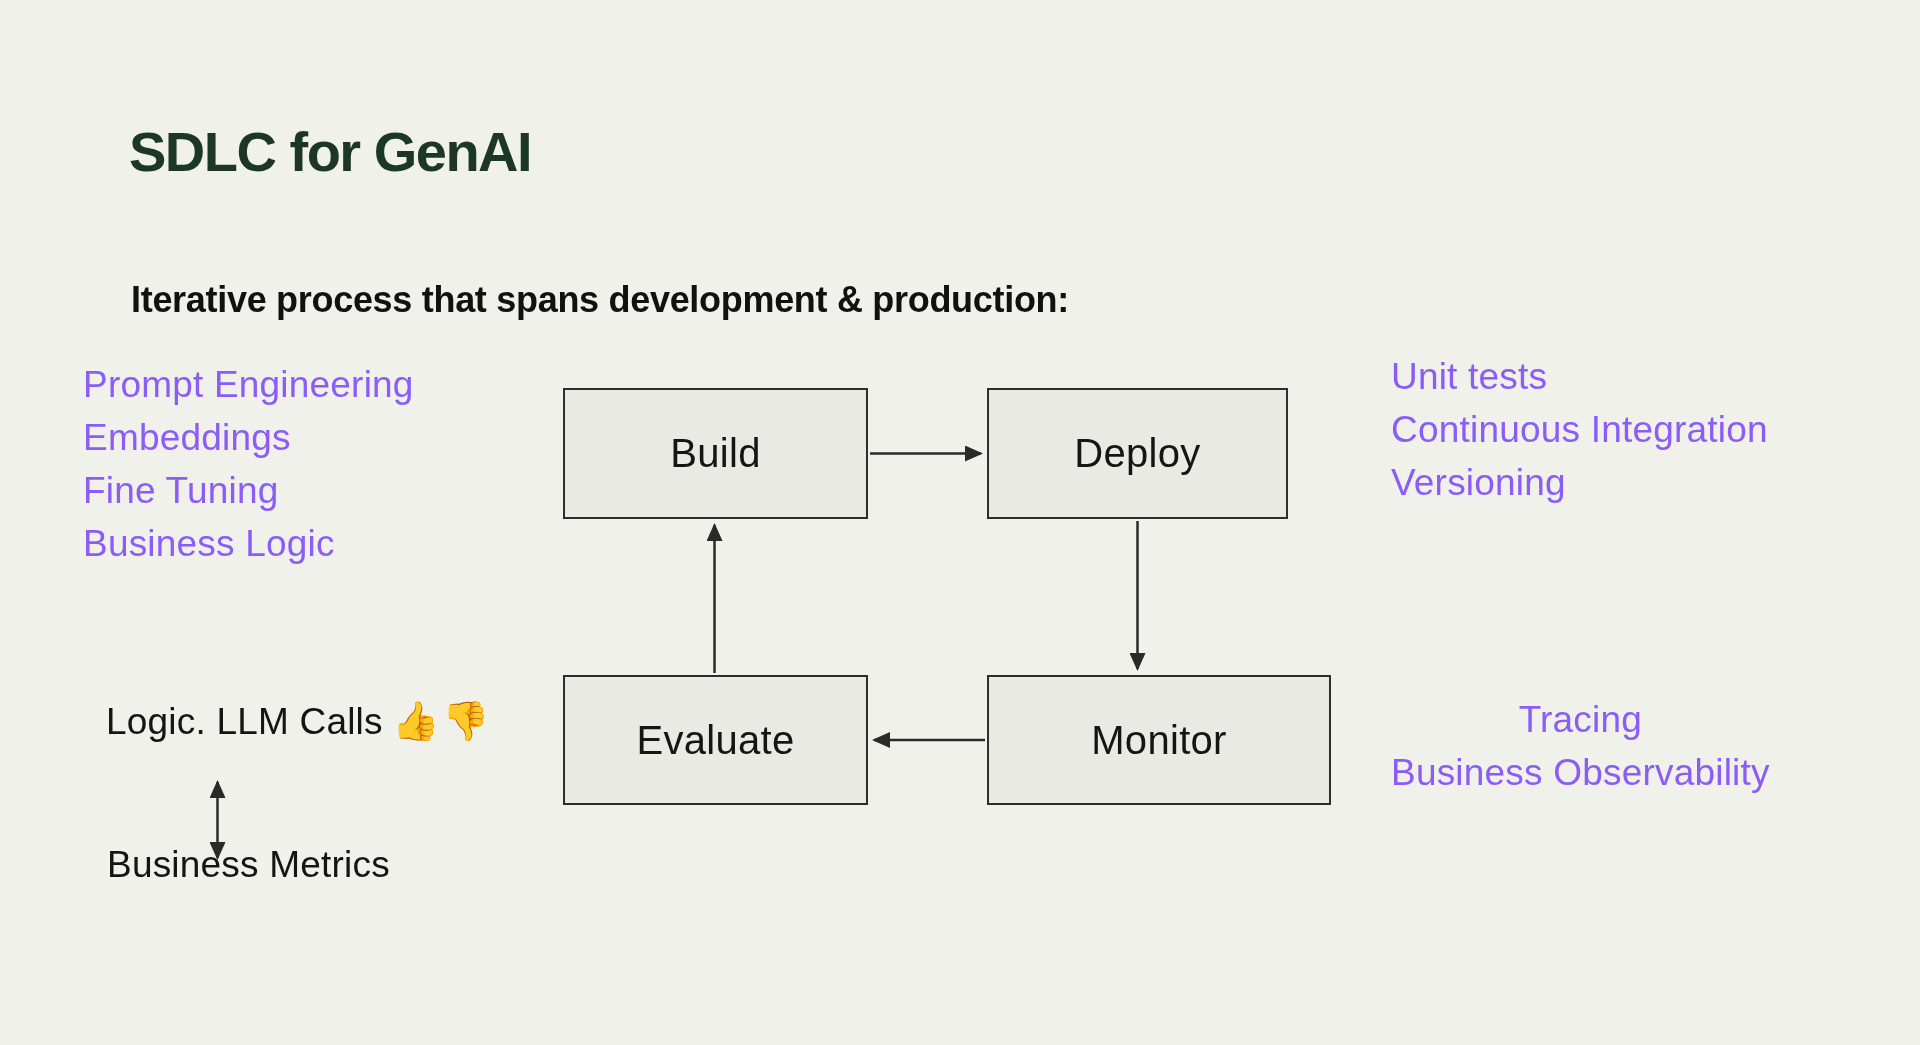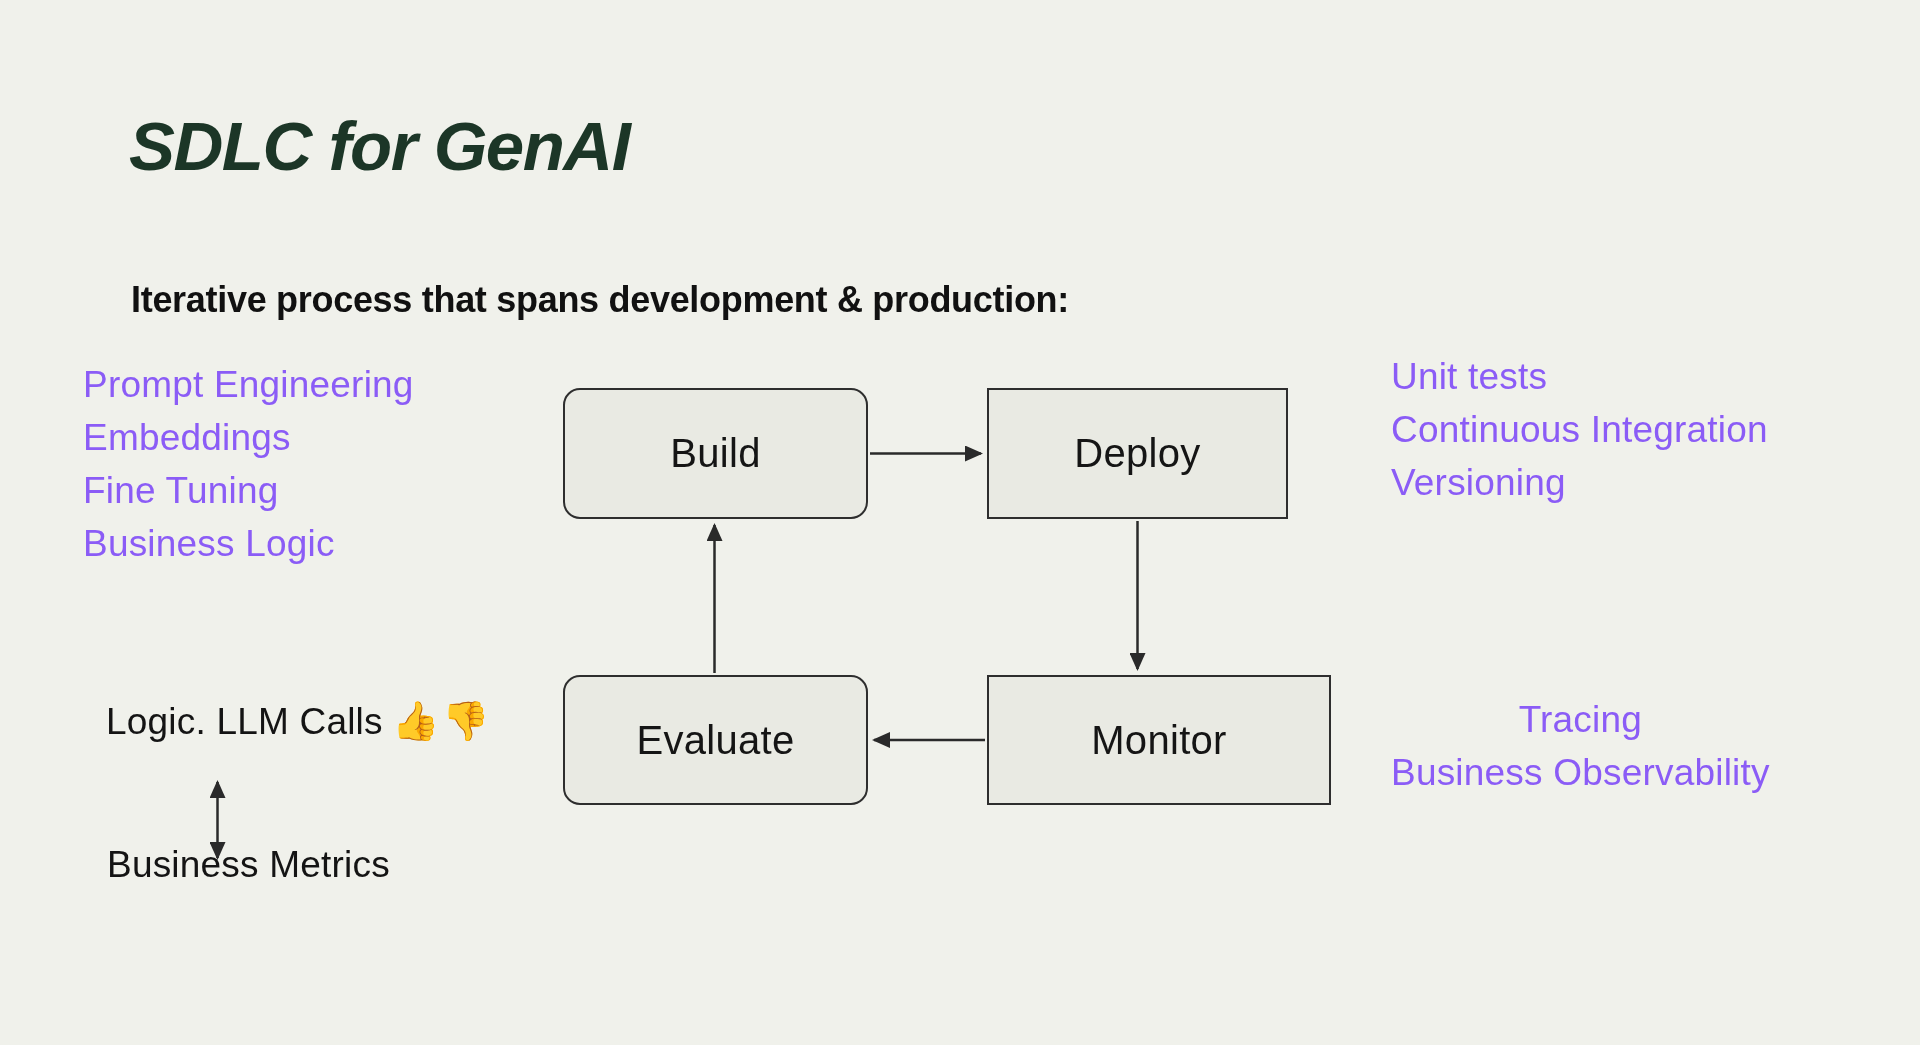--- a/index.html
+++ b/index.html
@@ -7,27 +7,26 @@
   body {
     font-family: "Liberation Sans", "DejaVu Sans", sans-serif;
     background: #f0f1eb;
     color: #141414;
     position: relative;
   }
   .canvas { position: absolute; inset: 0; width: 1920px; height: 1045px; }
 
   .slide-title {
     position: absolute;
-    left: 129px; top: 112px;
-    font-size: 69px;
+    left: 129px; top: 124px;
+    font-size: 56px;
     font-weight: 700;
     letter-spacing: -1.5px;
     line-height: 1;
     color: #1c3627;
-    font-style: italic;
   }
   .slide-subtitle {
     position: absolute;
     left: 131px; top: 266px;
     font-size: 36px;
     font-weight: 700;
     letter-spacing: -0.3px;
     line-height: 1;
     color: #111111;
     margin-top: 16px;
@@ -49,23 +48,23 @@
     position: absolute;
     background: #e9eae3;
     border: 2px solid #2e2e2e;
     display: flex;
     align-items: center;
     justify-content: center;
     font-size: 40px;
     letter-spacing: 0.3px;
     color: #151515;
   }
-  .node-build    { left: 563px; top: 388px; width: 305px; height: 131px; border-radius: 17px; }
+  .node-build    { left: 563px; top: 388px; width: 305px; height: 131px; }
   .node-deploy   { left: 987px; top: 388px; width: 301px; height: 131px; }
-  .node-evaluate { left: 563px; top: 675px; width: 305px; height: 130px; border-radius: 17px; }
+  .node-evaluate { left: 563px; top: 675px; width: 305px; height: 130px; }
   .node-monitor  { left: 987px; top: 675px; width: 344px; height: 130px; }
 
   .llm-calls-label {
     position: absolute;
     left: 106px; top: 698px;
     font-size: 37px;
     line-height: 46px;
     letter-spacing: 0.2px;
     white-space: nowrap;
   }

